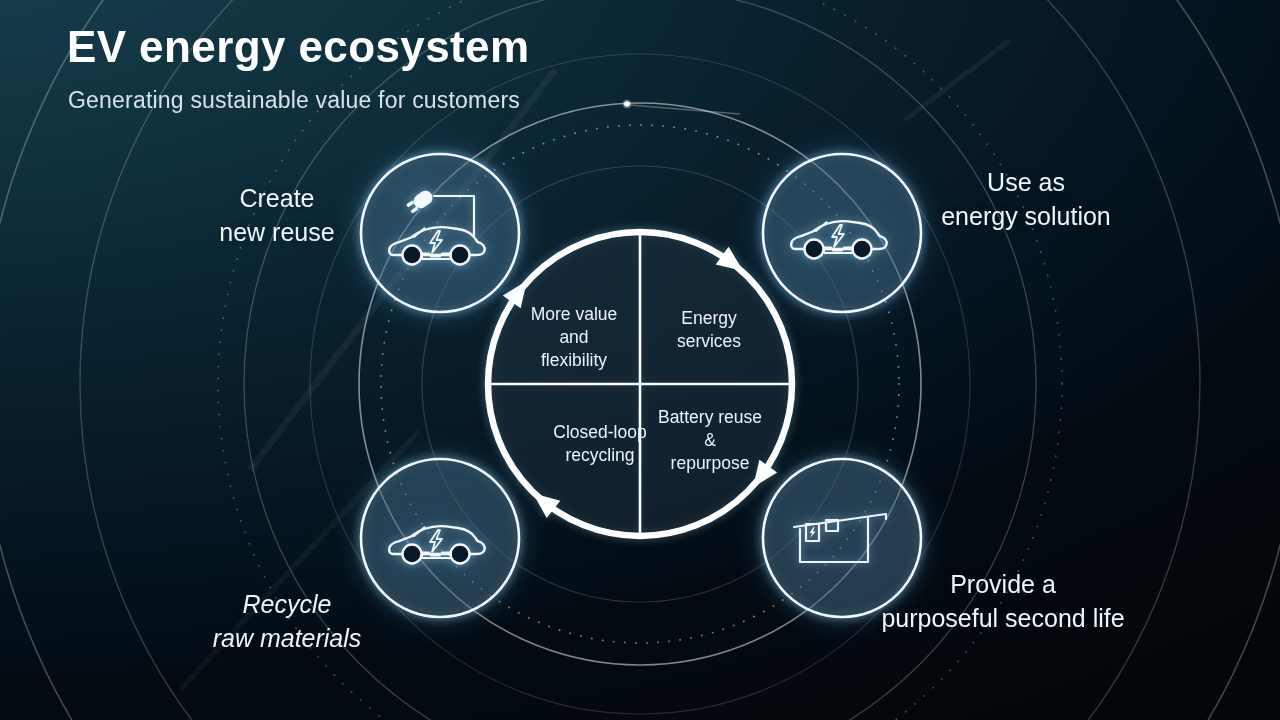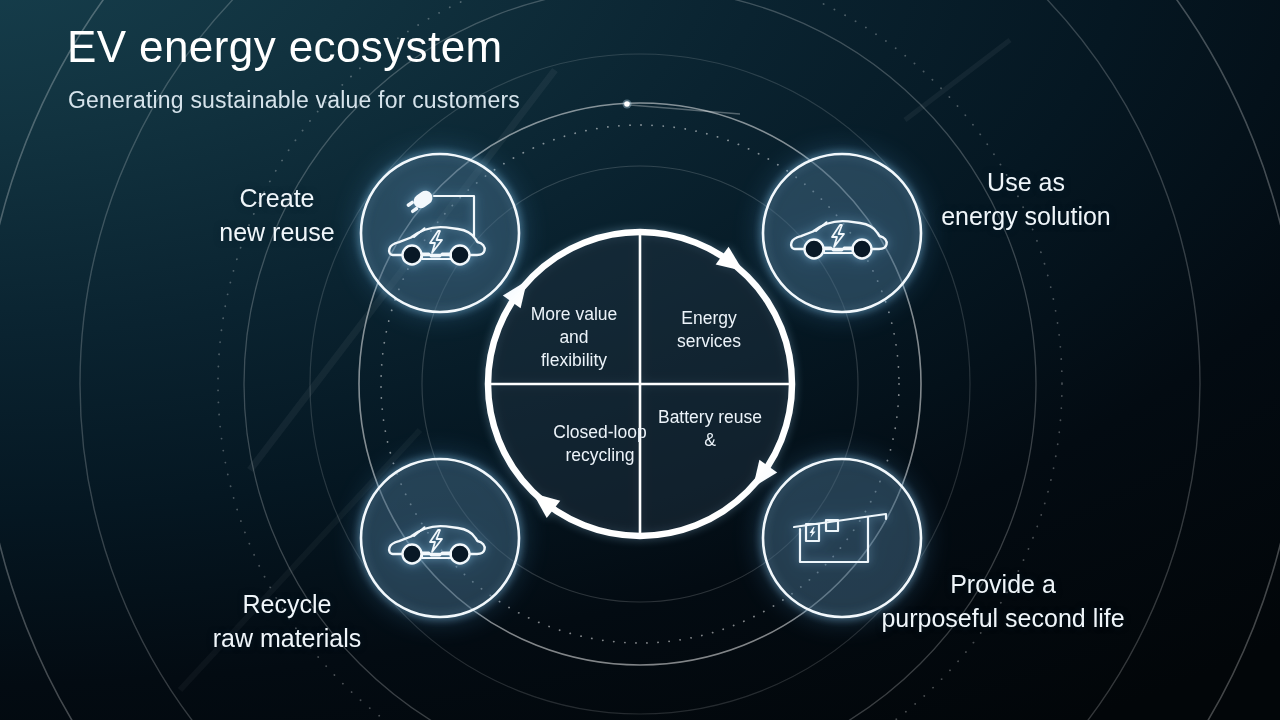--- a/index.html
+++ b/index.html
@@ -4,32 +4,32 @@
 <style>
   html,body{margin:0;padding:0;background:#000;}
   .stage{
     position:relative;width:1280px;height:720px;overflow:hidden;
     font-family:"Liberation Sans",sans-serif;color:#fff;
     background:radial-gradient(155% 135% at -5% -10%,
       #17414f 0%, #11323f 22%, #0a2330 42%, #051722 60%, #030b12 78%, #020609 100%);
   }
   .abs{position:absolute;}
   .title{
-    left:67px;top:22px;font-size:44px;font-weight:400;letter-spacing:.4px;color:#ffffff;
+    left:67px;top:22px;font-size:44px;font-weight:700;letter-spacing:.4px;color:#ffffff;
   }
   .subtitle{
     left:68px;top:87px;font-size:23px;font-weight:400;color:#d6e3eb;letter-spacing:.2px;
   }
   .outer-label{
     position:absolute;text-align:center;font-size:25px;line-height:1.34;color:#f0f6fa;
     text-shadow:0 0 6px rgba(10,30,45,.6);
   }
   #label-tl{left:157px;top:166px;width:240px;margin-top:16px;}
   #label-tr{left:866px;top:166px;width:320px;}
-  #label-bl{left:147px;top:588px;width:280px;}
+  #label-bl{left:147px;top:588px;width:280px;font-style:italic;}
   #label-br{left:833px;top:568px;width:340px;}
   .quad-label{
     position:absolute;text-align:center;font-size:17.5px;line-height:1.3;color:#ecf3f9;
   }
   #quad-tl{left:489px;top:303px;width:170px;}
   #quad-tr{left:629px;top:307px;width:160px;}
   #quad-bl{left:514px;top:421px;width:172px;}
   #quad-br{left:627px;top:406px;width:166px;}
   .bg-svg{left:0;top:0;}
   .ring-svg{
@@ -164,15 +164,16 @@
     <div>Energy</div>
     <div>services</div>
   </div>
   <div class="quad-label" id="quad-bl">
     <div>Closed-loop</div>
     <div>recycling</div>
   </div>
   <div class="quad-label" id="quad-br">
     <div>Battery reuse</div>
     <div>&amp;</div>
+    <div>repurpose</div>
   </div>
 
 </div>
 
 </body></html>

